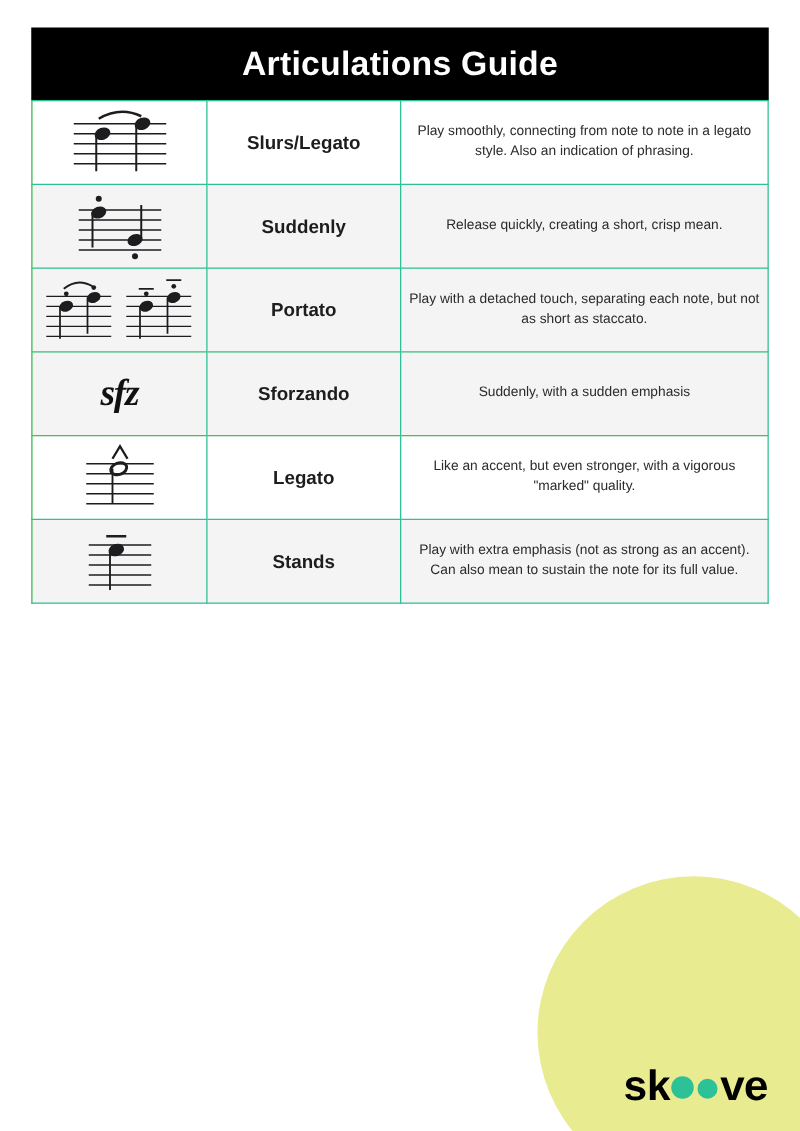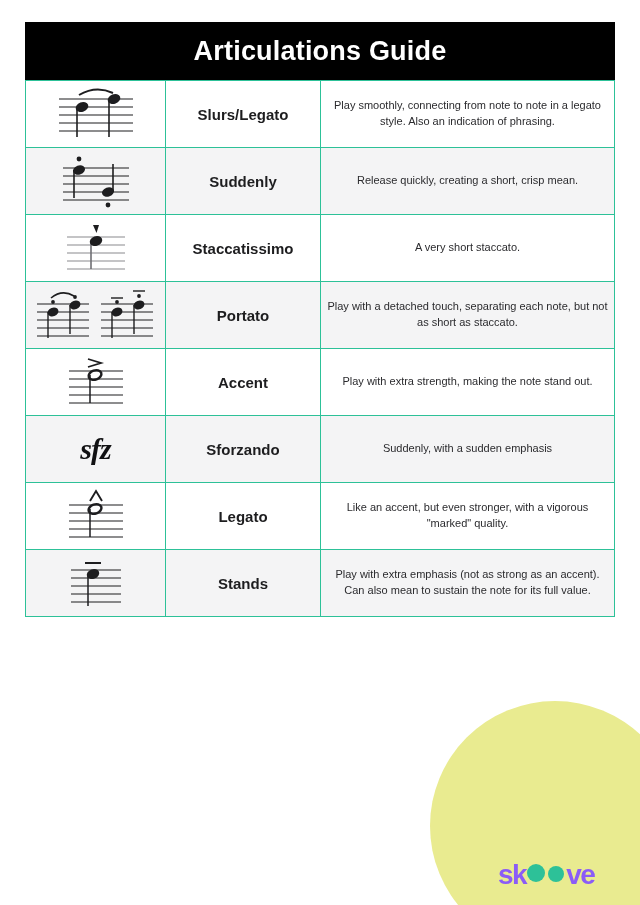--- a/index.html
+++ b/index.html
@@ -108,24 +108,24 @@
   
   .logo {
     position: absolute;
     left: 498px;
     bottom: 16px;
     z-index: 3;
     display: flex;
     align-items: center;
   }
   .logo-text {
-    font-family: Liberation Sans, sans-serif;
+    font-family: Liberation Mono, monospace;
     font-weight: bold;
-    font-size: 28px;
-    color: #8b5cf6;
+    font-size: 34px;
+    color: #000000;
     letter-spacing: -1.5px;
     line-height: 1;
   }
   .logo-dots {
     display: inline-flex;
     align-items: flex-end;
     gap: 3px;
     margin: 0 2px 4px 1px;
   }
   .logo-dot {
@@ -193,40 +193,20 @@
                 <line x1="72" y1="12" x2="72" y2="40" stroke="#1d1d1f" stroke-width="1.6"></line>
                 <ellipse cx="67" cy="40" rx="6.2" ry="4.6" fill="#1d1d1f" transform="rotate(-20 67 40)"></ellipse>
                 <circle cx="67" cy="53" r="2.4" fill="#1d1d1f"></circle>
               </svg>
             </div>
           </td>
           <td class="c-name">Suddenly</td>
           <td class="c-desc">Release quickly, creating a short, crisp mean.</td>
         </tr>
 
-        <tr class="row-norm">
-          <td class="c-sym">
-            <div class="sym-box">
-              <svg width="110" height="58" viewBox="0 0 110 58" aria-hidden="true">
-                <g stroke="#8a8a8e" stroke-width="1.1">
-                  <line x1="26" y1="18" x2="84" y2="18"></line>
-                  <line x1="26" y1="26" x2="84" y2="26"></line>
-                  <line x1="26" y1="34" x2="84" y2="34"></line>
-                  <line x1="26" y1="42" x2="84" y2="42"></line>
-                  <line x1="26" y1="50" x2="84" y2="50"></line>
-                </g>
-                <path d="M52 6 L58 6 L55.5 14 Z" fill="#1d1d1f"></path>
-                <line x1="50" y1="22" x2="50" y2="50" stroke="#6e6e73" stroke-width="1.6"></line>
-                <ellipse cx="55" cy="22" rx="6.4" ry="4.8" fill="#1d1d1f" transform="rotate(-20 55 22)"></ellipse>
-              </svg>
-            </div>
-          </td>
-          <td class="c-name">Staccatissimo</td>
-          <td class="c-desc">A very short staccato.</td>
-        </tr>
 
         <tr class="row-alt">
           <td class="c-sym">
             <div class="sym-box">
               <svg width="126" height="58" viewBox="0 0 126 58" aria-hidden="true">
                 <g stroke="#1d1d1f" stroke-width="1">
                   <line x1="4" y1="18" x2="56" y2="18"></line>
                   <line x1="4" y1="26" x2="56" y2="26"></line>
                   <line x1="4" y1="34" x2="56" y2="34"></line>
                   <line x1="4" y1="42" x2="56" y2="42"></line>
@@ -255,40 +235,20 @@
                 <ellipse cx="84" cy="26" rx="5.6" ry="4.2" fill="#1d1d1f" transform="rotate(-20 84 26)"></ellipse>
                 <line x1="101" y1="19" x2="101" y2="48" stroke="#1d1d1f" stroke-width="1.4"></line>
                 <ellipse cx="106" cy="19" rx="5.6" ry="4.2" fill="#1d1d1f" transform="rotate(-20 106 19)"></ellipse>
               </svg>
             </div>
           </td>
           <td class="c-name">Portato</td>
           <td class="c-desc">Play with a detached touch, separating each note, but not as short as staccato.</td>
         </tr>
 
-        <tr class="row-norm">
-          <td class="c-sym">
-            <div class="sym-box">
-              <svg width="110" height="58" viewBox="0 0 110 58" aria-hidden="true">
-                <g stroke="#1d1d1f" stroke-width="1.1">
-                  <line x1="28" y1="18" x2="82" y2="18"></line>
-                  <line x1="28" y1="26" x2="82" y2="26"></line>
-                  <line x1="28" y1="34" x2="82" y2="34"></line>
-                  <line x1="28" y1="42" x2="82" y2="42"></line>
-                  <line x1="28" y1="50" x2="82" y2="50"></line>
-                </g>
-                <path d="M47 6 L60 10 L47 14" fill="none" stroke="#1d1d1f" stroke-width="1.8"></path>
-                <line x1="49" y1="22" x2="49" y2="50" stroke="#1d1d1f" stroke-width="1.5"></line>
-                <ellipse cx="54" cy="22" rx="6.6" ry="4.6" fill="none" stroke="#1d1d1f" stroke-width="2.4" transform="rotate(-20 54 22)"></ellipse>
-              </svg>
-            </div>
-          </td>
-          <td class="c-name">Accent</td>
-          <td class="c-desc">Play with extra strength, making the note stand out.</td>
-        </tr>
 
         <tr class="row-alt">
           <td class="c-sym">
             <div class="sym-box">
               <span class="glyph-serif">sfz</span>
             </div>
           </td>
           <td class="c-name">Sforzando</td>
           <td class="c-desc">Suddenly, with a sudden emphasis</td>
         </tr>

